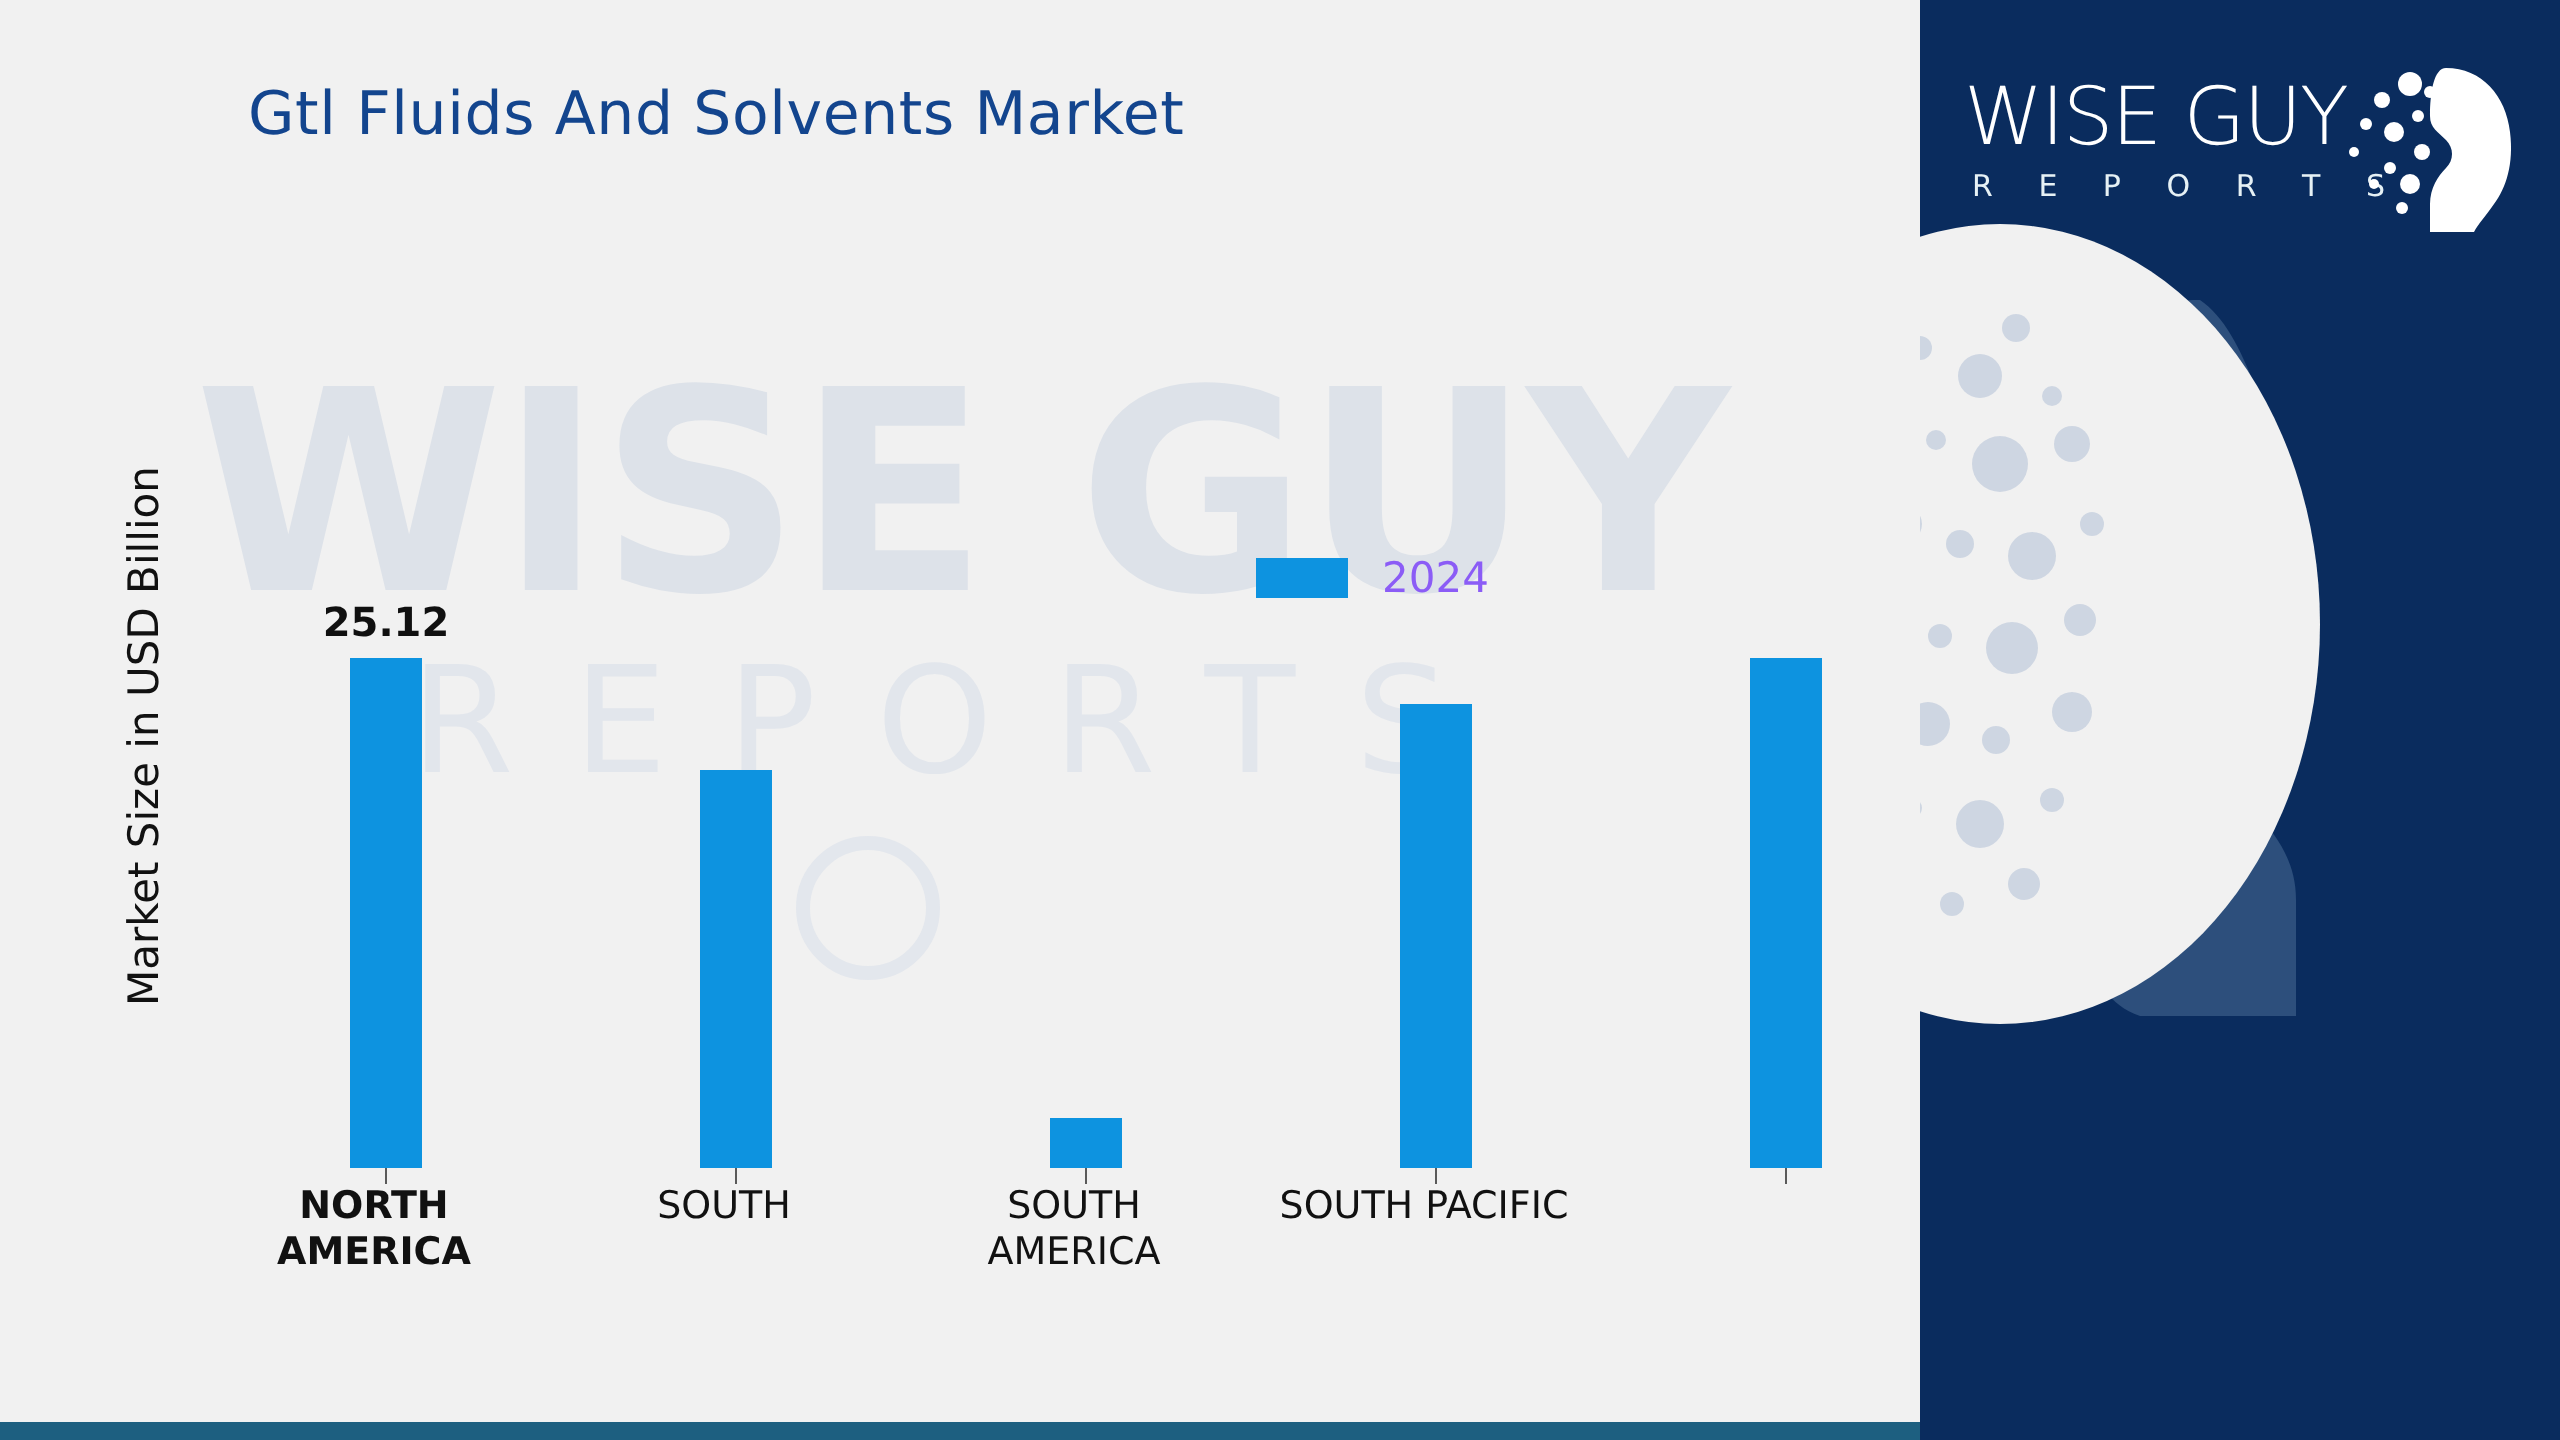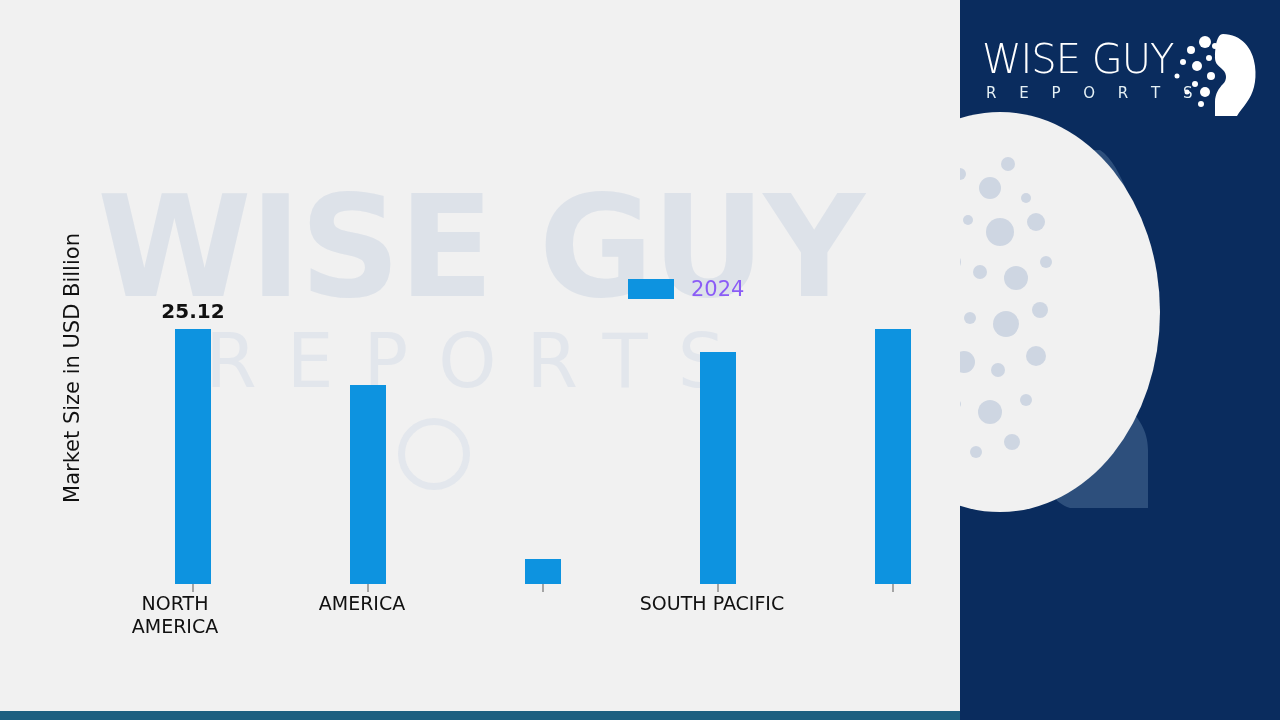--- a/index.html
+++ b/index.html
@@ -249,20 +249,21 @@
 <div class="canvas">
 
   <div class="left-panel">
 
     <div class="watermark">
       <div class="wm-line1">WISE GUY</div>
       <div class="wm-line2">REPORTS</div>
     </div>
     <div class="wm-circle"></div>
 
+    <div class="title">Gtl Fluids And Solvents Market</div>
 
     <div class="ylabel">Market Size in USD Billion</div>
 
     <div class="legend">
       <div class="legend-swatch"></div>
       <div class="legend-label">2024</div>
     </div>
 
     <div class="plot">
 
@@ -286,25 +287,28 @@
         <div class="bar" style="height:232px;"></div>
         <div class="tick"></div>
       </div>
 
       <div class="bar-group" style="left:702px;">
         <div class="bar" style="height:255px;"></div>
         <div class="tick"></div>
       </div>
     </div>
 
-    <div class="cat-label" style="left:100px;">
+    <div class="cat-label" style="left:112px;font-weight:bold;">
       <span>NORTH AMERICA</span>
     </div>
     <div class="cat-label" style="left:287px;">
-      <span>AMERICA</span>
+      <span>SOUTH</span>
+    </div>
+    <div class="cat-label" style="left:462px;">
+      <span>SOUTH AMERICA</span>
     </div>
     <div class="cat-label" style="left:637px;">
       <span>SOUTH PACIFIC</span>
     </div>
 
     <div class="bottom-strip"></div>
   </div>
 
   <div class="right-panel">
 

